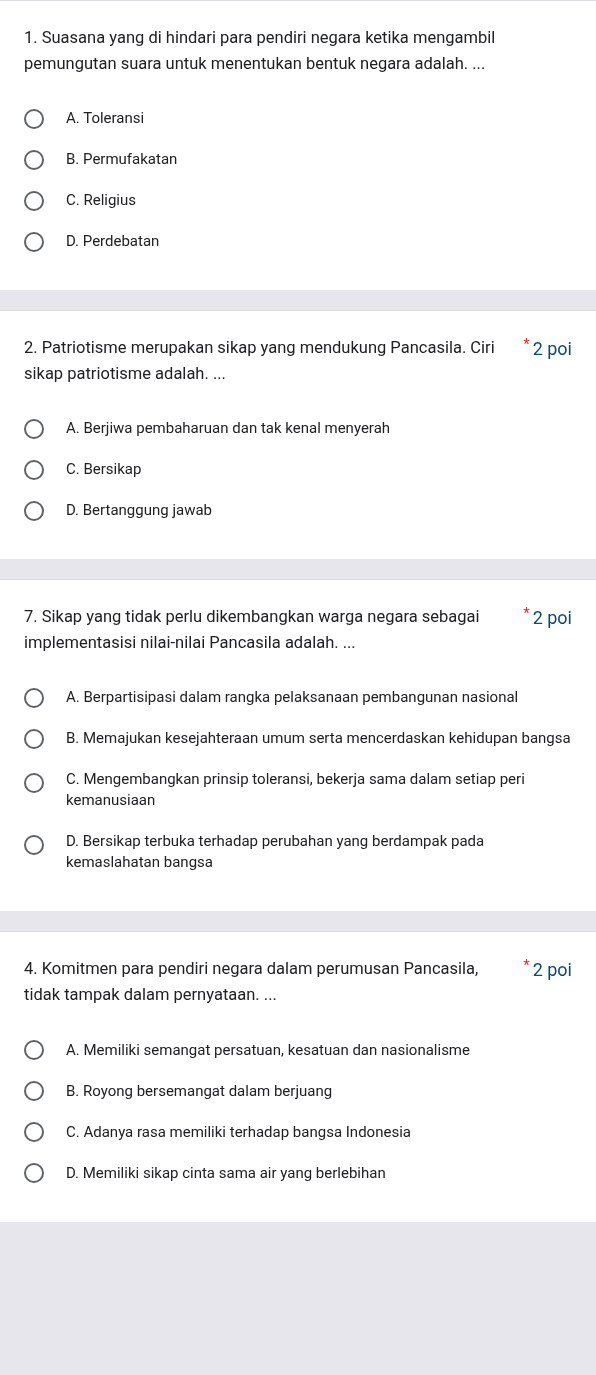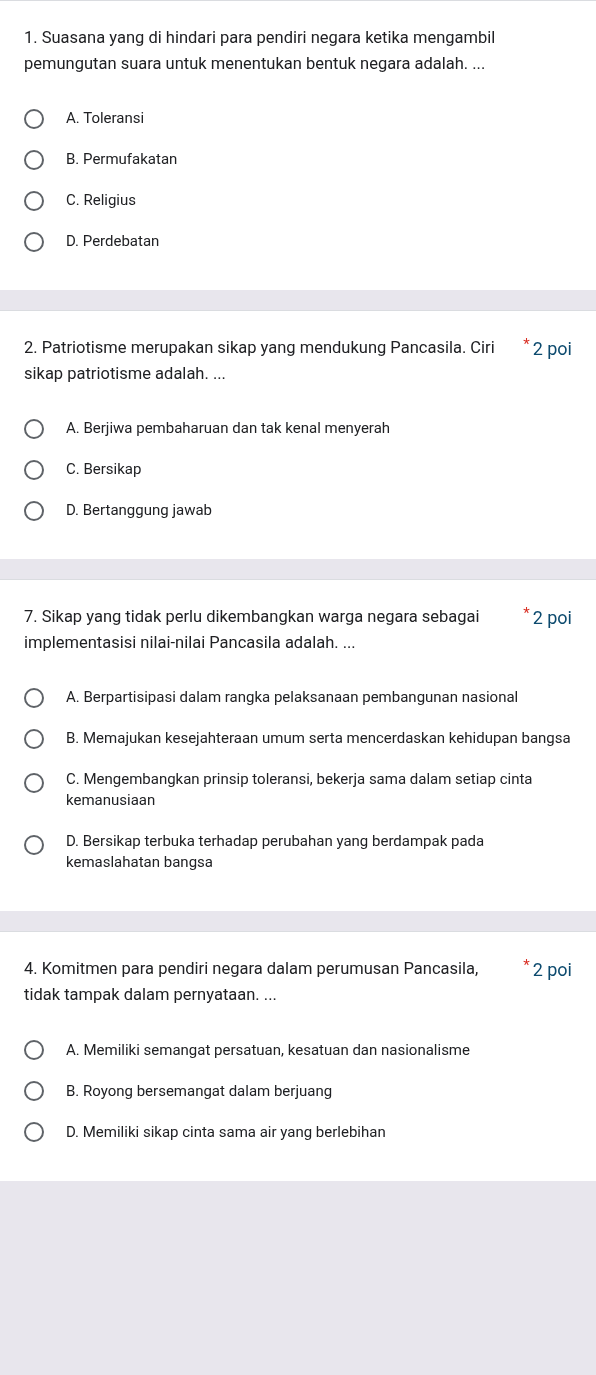--- a/index.html
+++ b/index.html
@@ -117,21 +117,21 @@
       <div class="option">
         <div class="radio"></div>
         <div class="option-label">A. Berpartisipasi dalam rangka pelaksanaan pembangunan nasional</div>
       </div>
       <div class="option">
         <div class="radio"></div>
         <div class="option-label">B. Memajukan kesejahteraan umum serta mencerdaskan kehidupan bangsa</div>
       </div>
       <div class="option multiline">
         <div class="radio"></div>
-        <div class="option-label">C. Mengembangkan prinsip toleransi, bekerja sama dalam setiap cinta kemanusiaan</div>
+        <div class="option-label">C. Mengembangkan prinsip toleransi, bekerja sama dalam setiap peri kemanusiaan</div>
       </div>
       <div class="option multiline">
         <div class="radio"></div>
         <div class="option-label">D. Bersikap terbuka terhadap perubahan yang berdampak pada kemaslahatan bangsa</div>
       </div>
     </div>
     <div class="card">
       <div class="question-header">
         <div class="question-text">4. Komitmen para pendiri negara dalam perumusan Pancasila, tidak tampak dalam pernyataan. ...</div>
         <span class="required-star">*</span>
@@ -140,16 +140,20 @@
       <div class="option">
         <div class="radio"></div>
         <div class="option-label">A. Memiliki semangat persatuan, kesatuan dan nasionalisme</div>
       </div>
       <div class="option">
         <div class="radio"></div>
         <div class="option-label">B. Royong bersemangat dalam berjuang</div>
       </div>
       <div class="option">
         <div class="radio"></div>
+        <div class="option-label">C. Adanya rasa memiliki terhadap bangsa Indonesia</div>
+      </div>
+      <div class="option">
+        <div class="radio"></div>
         <div class="option-label">D. Memiliki sikap cinta sama air yang berlebihan</div>
       </div>
     </div>
   </div>
 
 </body></html>

